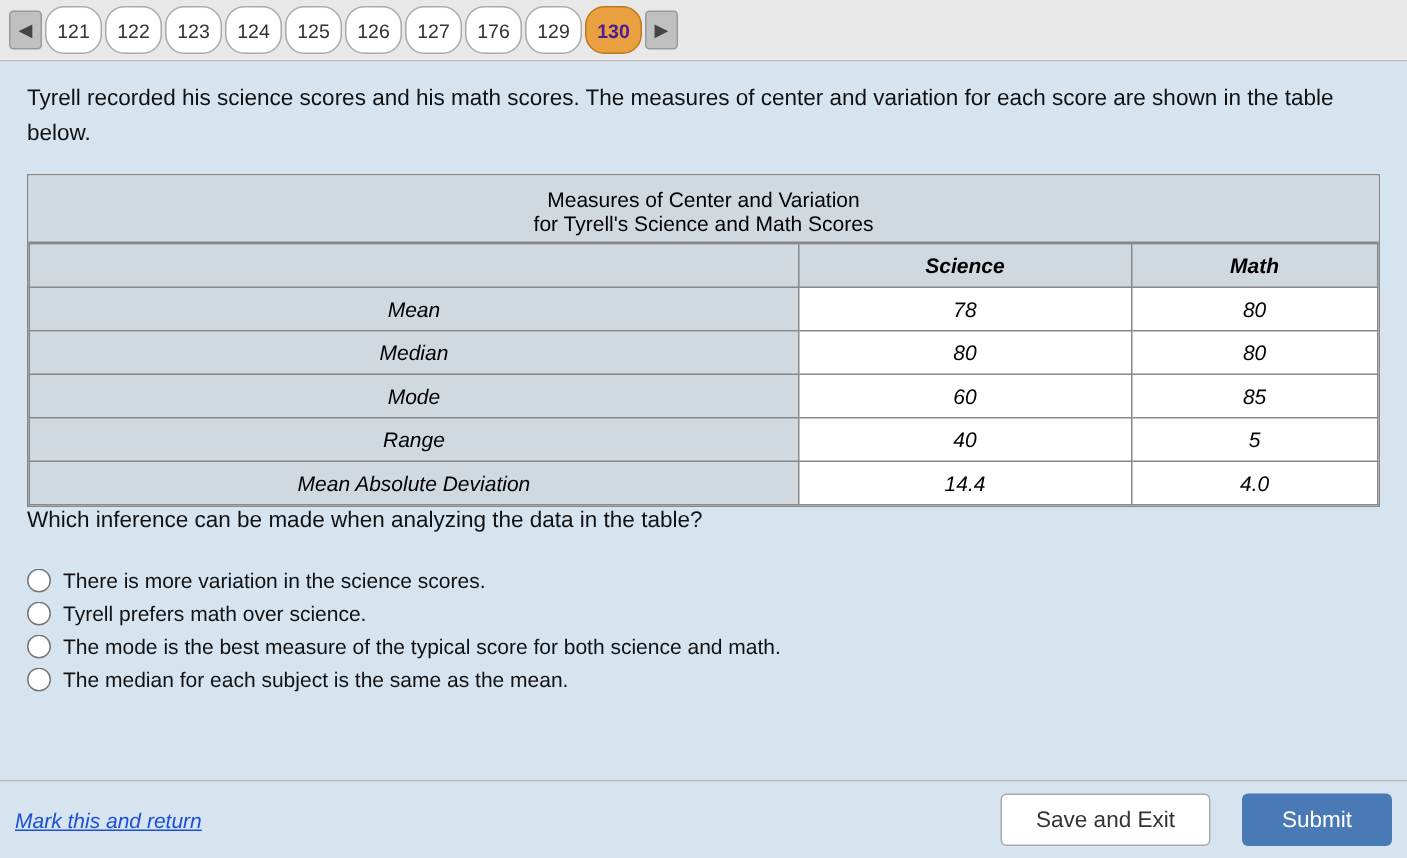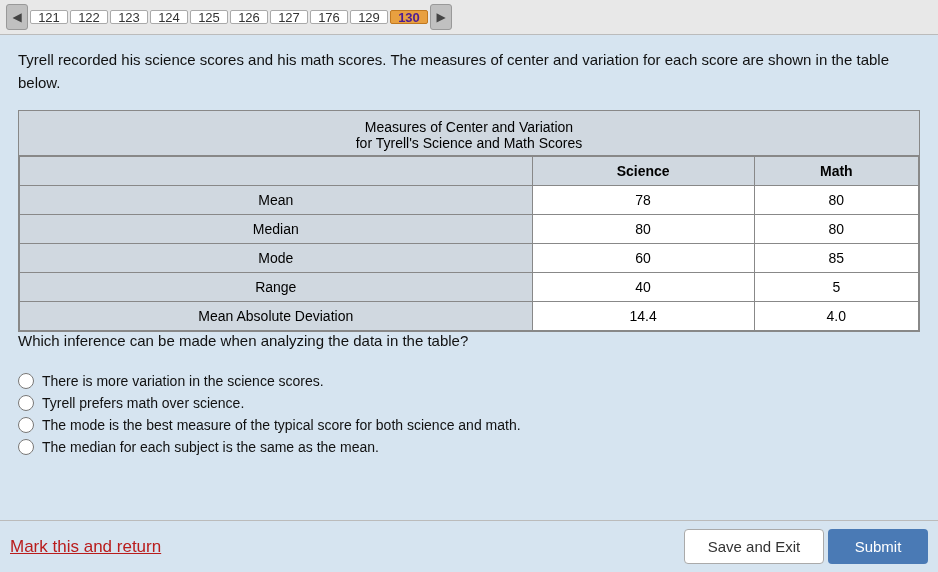--- a/index.html
+++ b/index.html
@@ -28,24 +28,24 @@
       border-radius: 3px;
       display: flex;
       align-items: center;
       justify-content: center;
       cursor: pointer;
       font-size: 12px;
       color: #444;
     }
     .nav-item {
       min-width: 38px;
-      height: 14px;
+      height: 32px;
       background: #fff;
       border: 1px solid #aaa;
-      border-radius: 2px;
+      border-radius: 13px;
       display: flex;
       align-items: center;
       justify-content: center;
       cursor: pointer;
       font-size: 13px;
       color: #333;
       padding: 0 4px;
     }
     .nav-item.active {
       background: #e8a040;
@@ -78,20 +78,21 @@
       text-align: center;
       padding: 8px 4px 4px 4px;
       font-size: 14px;
       font-weight: normal;
       background: #d0d8e0;
       border-bottom: 1px solid #888;
     }
     table {
       width: 100%;
       border-collapse: collapse;
+      font-style: italic;
     }
     table th, table td {
       border: 1px solid #888;
       padding: 6px 12px;
       text-align: center;
       font-size: 14px;
     }
     table th {
       background: #d0d8e0;
       font-weight: bold;
@@ -139,28 +140,29 @@
       align-items: center;
       justify-content: space-between;
       padding: 8px 10px;
       background: #d6e4f0;
       border-top: 1px solid #bbb;
       position: fixed;
       bottom: 0;
       width: 938px;
     }
     .mark-return {
-      font-size: 17px;
-      color: #b91c1c;
+      font-size: 14px;
+      color: #1d4ed8;
       text-decoration: underline;
       cursor: pointer;
+      font-style: italic;
     }
     .btn-group {
       display: flex;
-      gap: 4px;
+      gap: 21px;
     }
     .btn-save {
       background: #fff;
       border: 1px solid #aaa;
       border-radius: 4px;
       padding: 8px 22px;
       font-size: 15px;
       color: #333;
       cursor: pointer;
       min-width: 140px;

